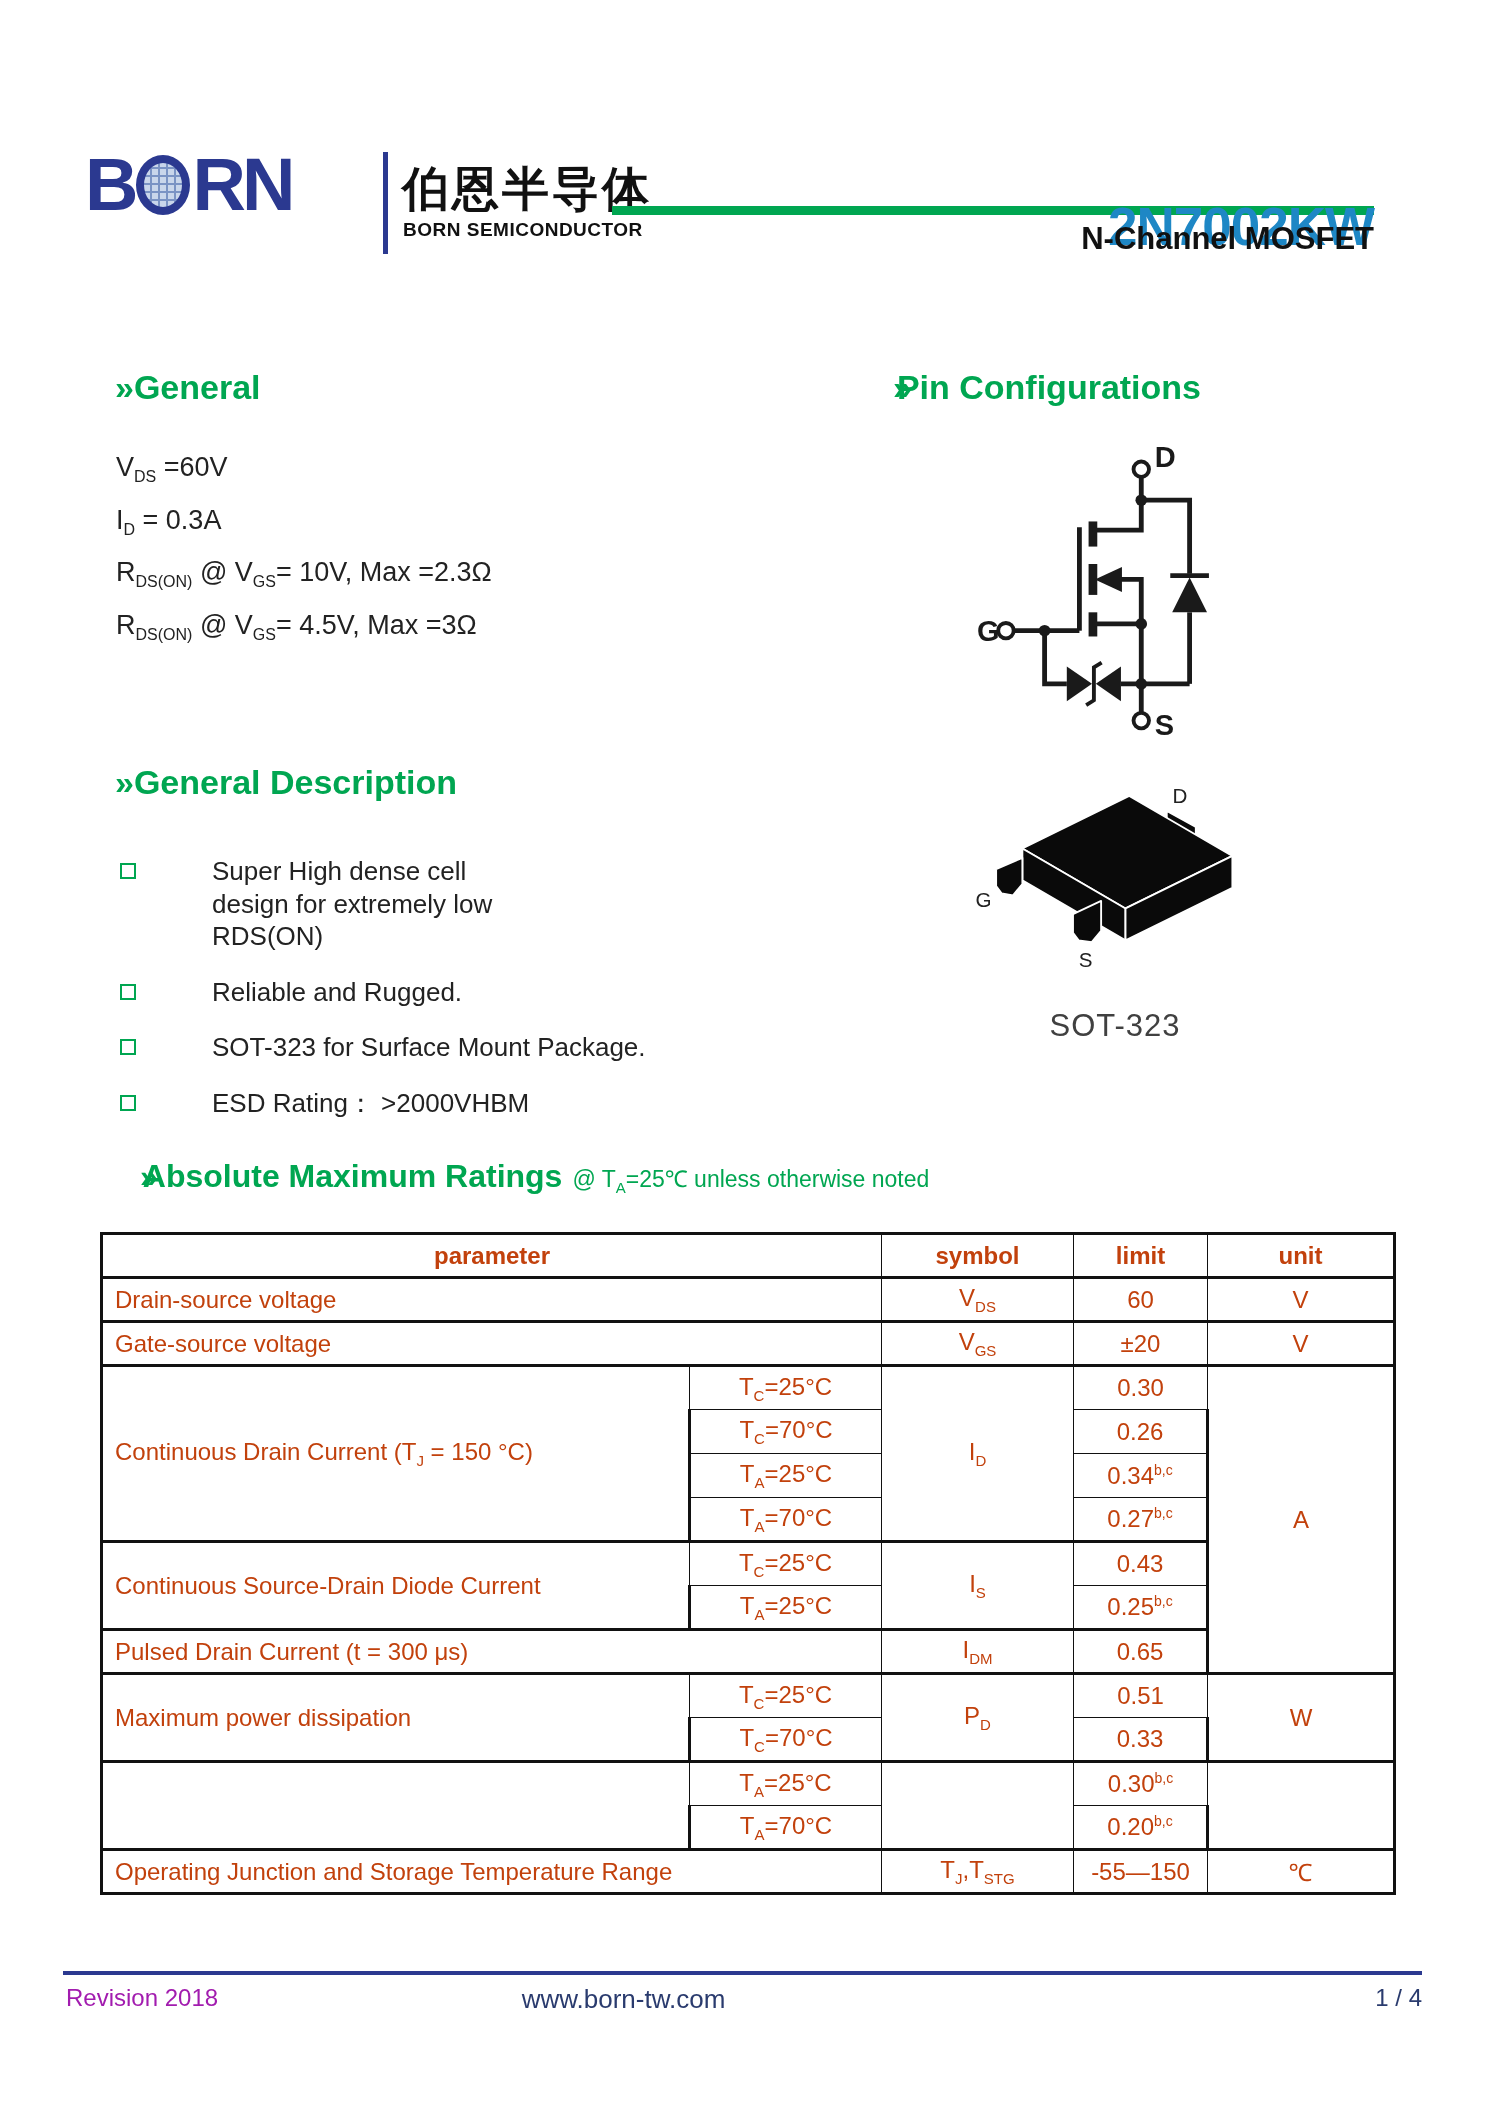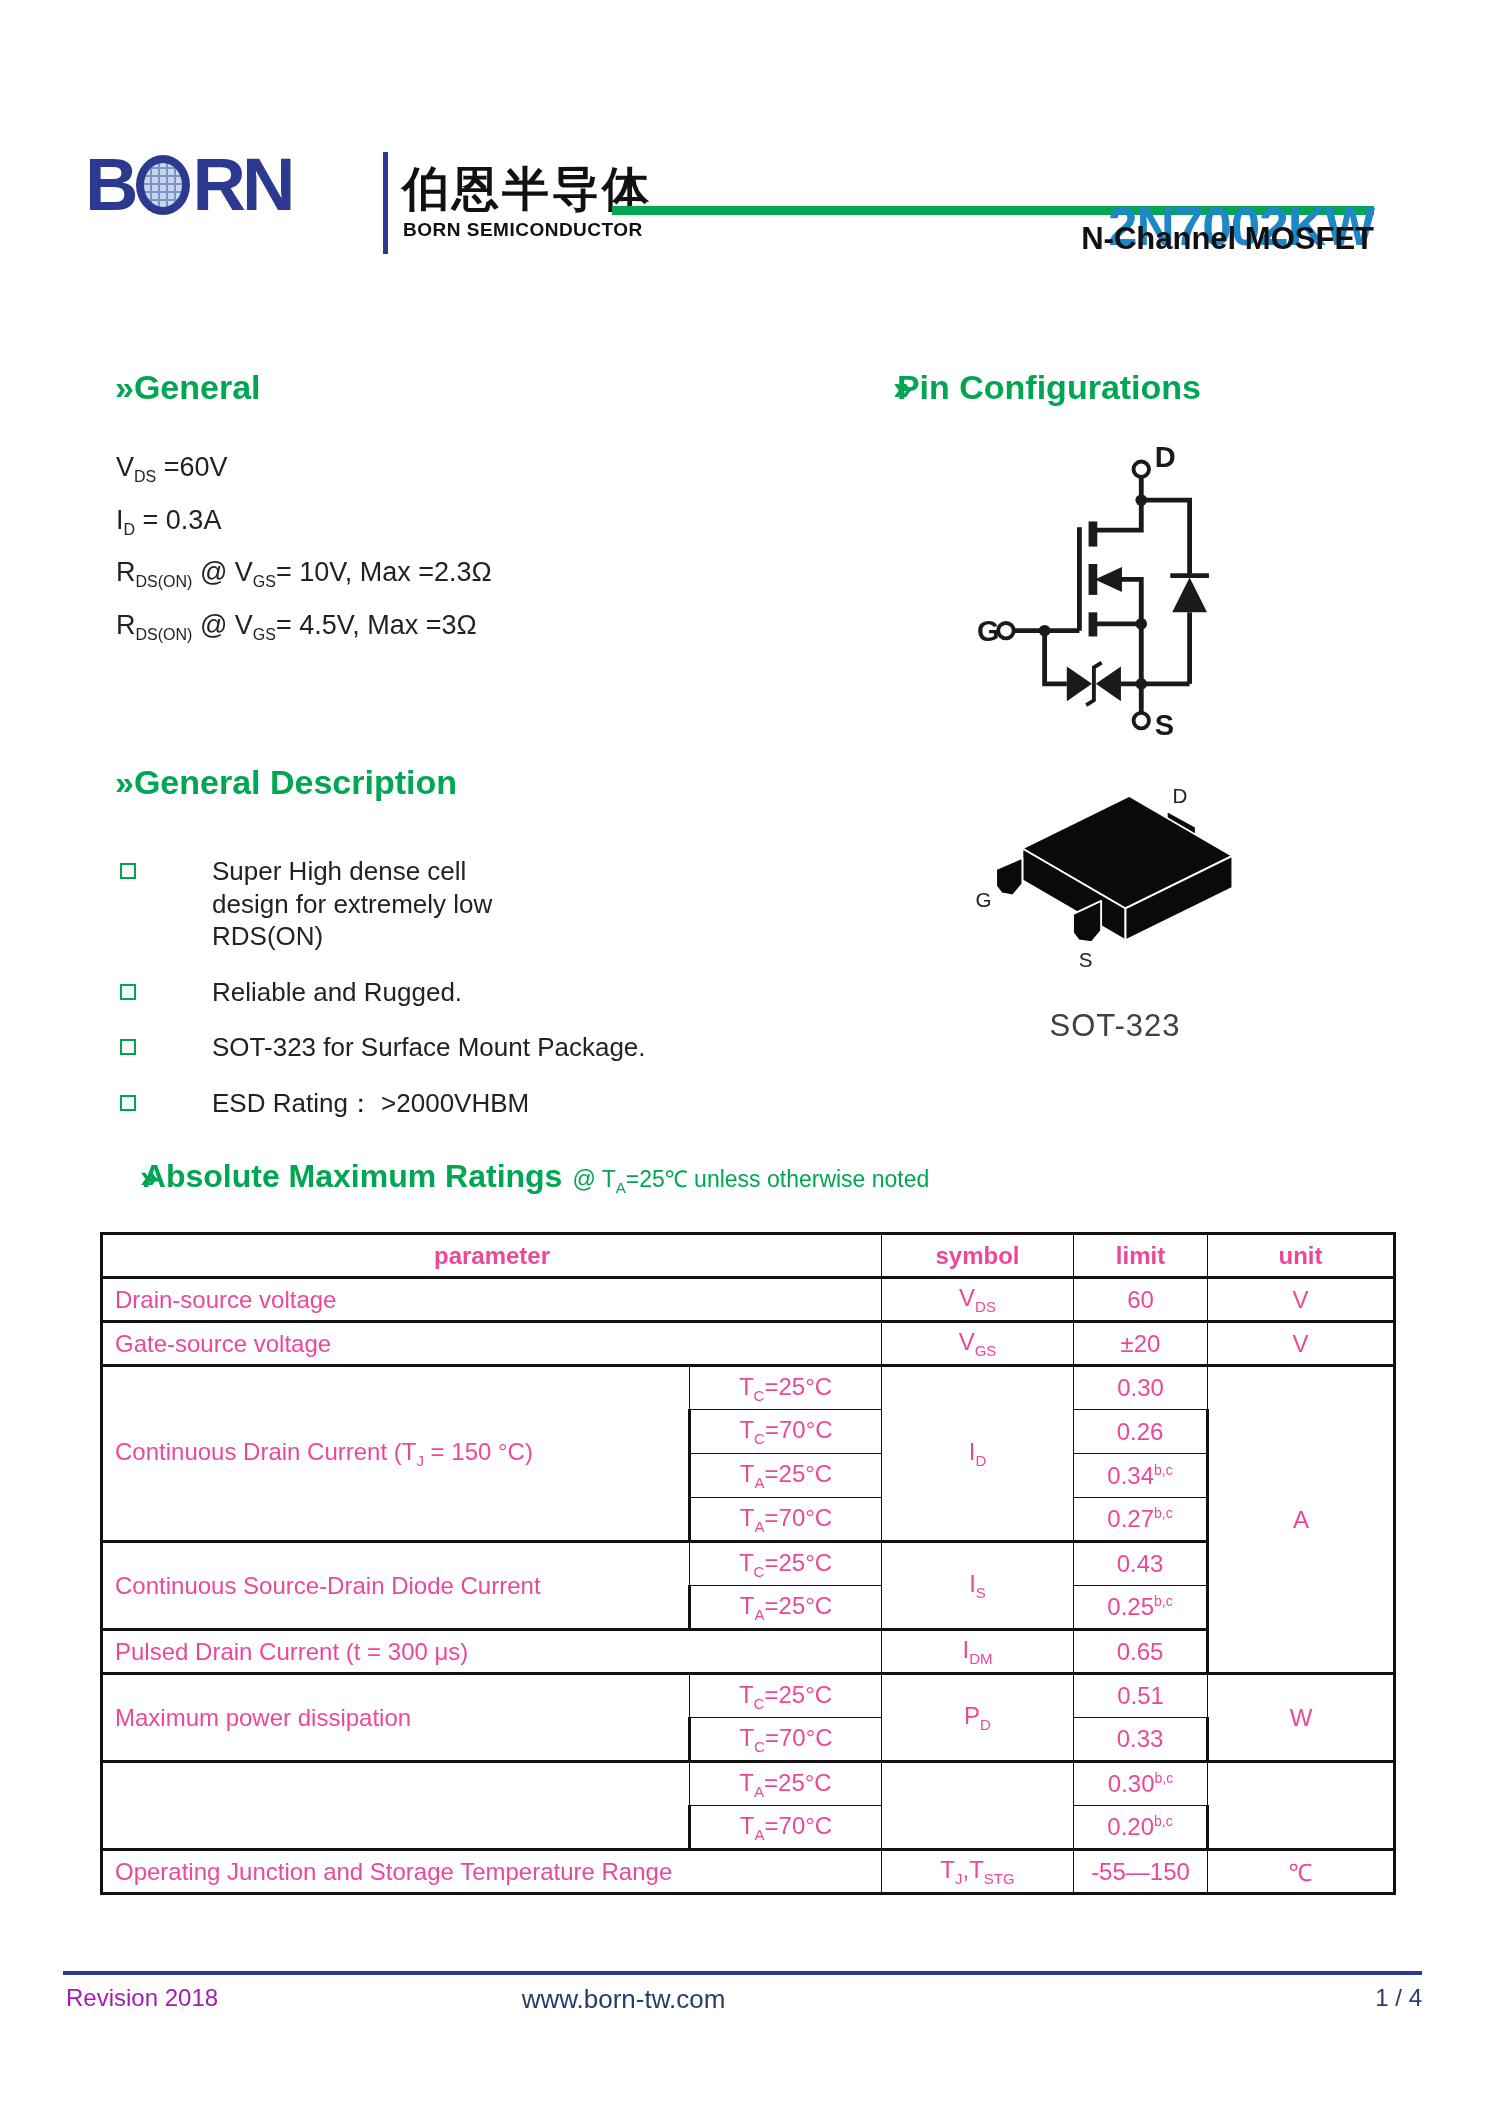--- a/index.html
+++ b/index.html
@@ -48,21 +48,21 @@
   .gd-text { line-height:1.25; }
 
   
   .mosfet-svg { position:absolute; left:975px; top:440px; }
   .pkg-svg { position:absolute; left:968px; top:775px; }
   .pkg-caption { position:absolute; left:985px; top:1008px; width:260px; text-align:center; font-size:31px; color:#404040; letter-spacing:1px; }
 
   
   .ratings-table { position:absolute; left:100px; top:1232px; border-collapse:collapse; table-layout:fixed; width:1293px; }
   .ratings-table td, .ratings-table th {
-    border:1.6px solid #111; height:44px; font-size:24px; color:#ec4899;
+    border:1.6px solid #111; height:44px; font-size:24px; color:#c2410c;
     text-align:center; vertical-align:middle; padding:0 6px; overflow:hidden;
   }
   .ratings-table th { font-weight:700; }
   .ratings-table td.param { text-align:left; padding-left:12px; }
   .ratings-table tr.thick > td, .ratings-table tr.thick > th { border-top:3px solid #111; }
   .ratings-table { border:3px solid #111; }
   .ratings-table td:first-child, .ratings-table th:first-child { border-left:3px solid #111; }
   .ratings-table td:last-child, .ratings-table th:last-child { border-right:3px solid #111; }
   .ratings-table tr:last-child td { border-bottom:3px solid #111; }
   .ratings-table sub { font-size:15px; }

